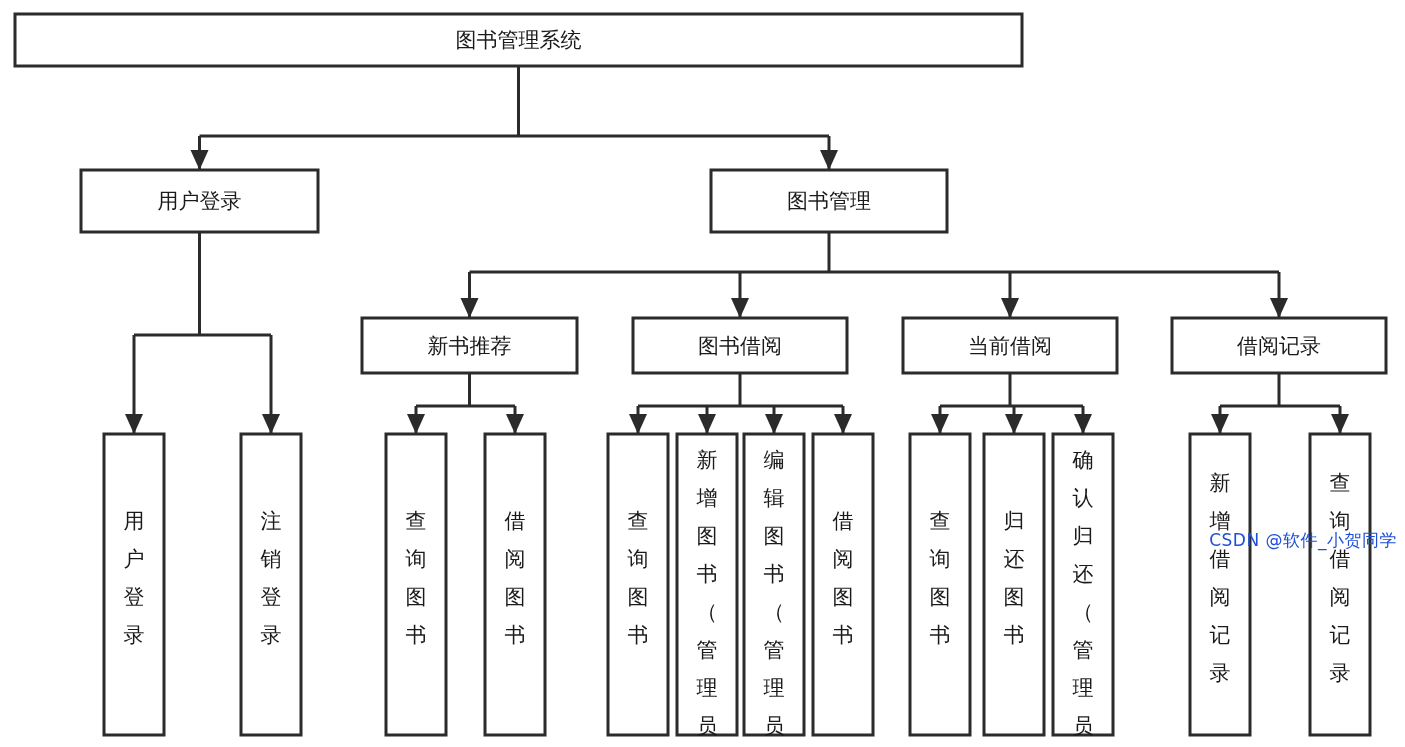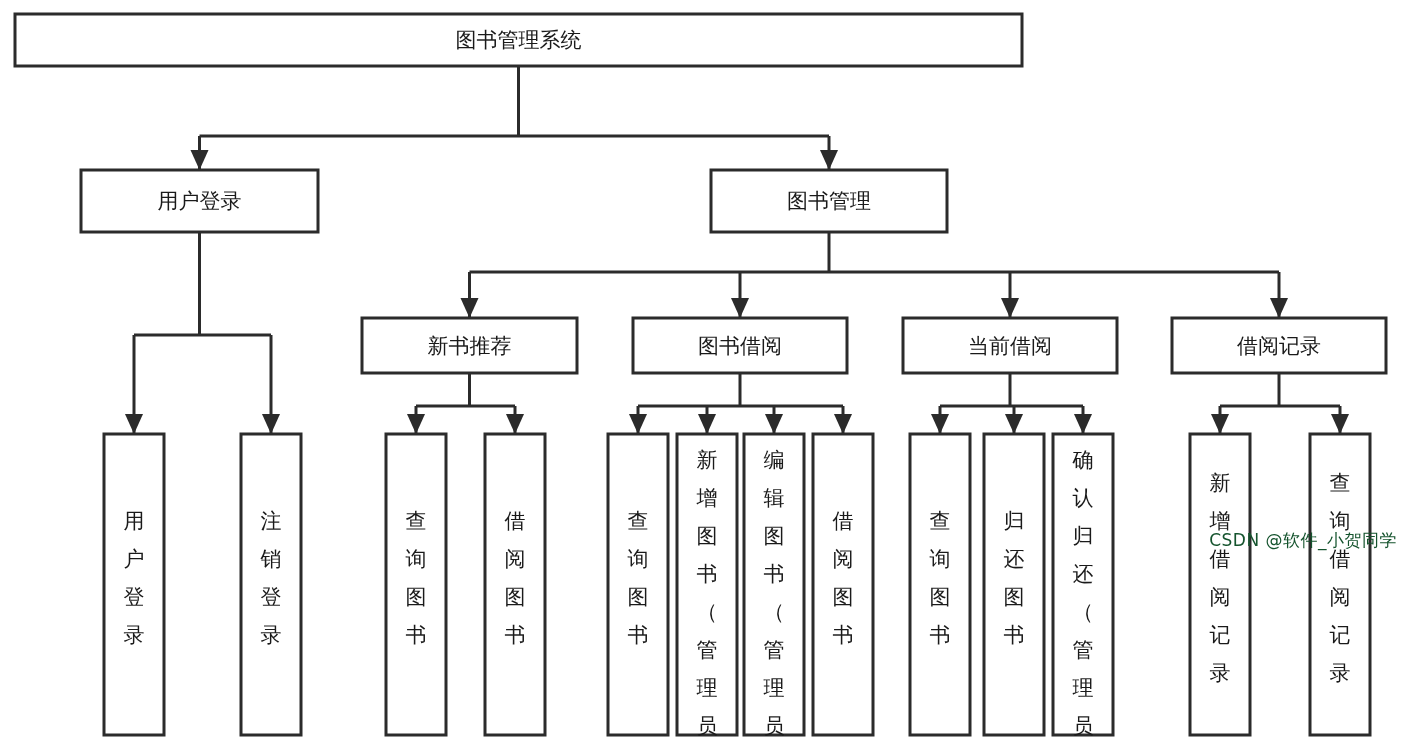--- a/index.html
+++ b/index.html
@@ -55,21 +55,21 @@
     fill: #1a1a1a;
     font-size: 21px;
     text-anchor: middle;
   }
   .watermark {
     position: absolute;
     right: 8px;
     bottom: 4px;
     font-family: "DejaVu Sans", "Liberation Sans", sans-serif;
     font-size: 17px;
-    color: #14532d;
+    color: #1d4ed8;
     letter-spacing: 0.5px;
     white-space: nowrap;
     pointer-events: none;
   }
 </style>
 </head>
 <body>
 
 <div id="diagram-root">
   <svg class="diagram" id="diagram-svg" viewBox="0 0 1405 747" xmlns="http://www.w3.org/2000/svg">

